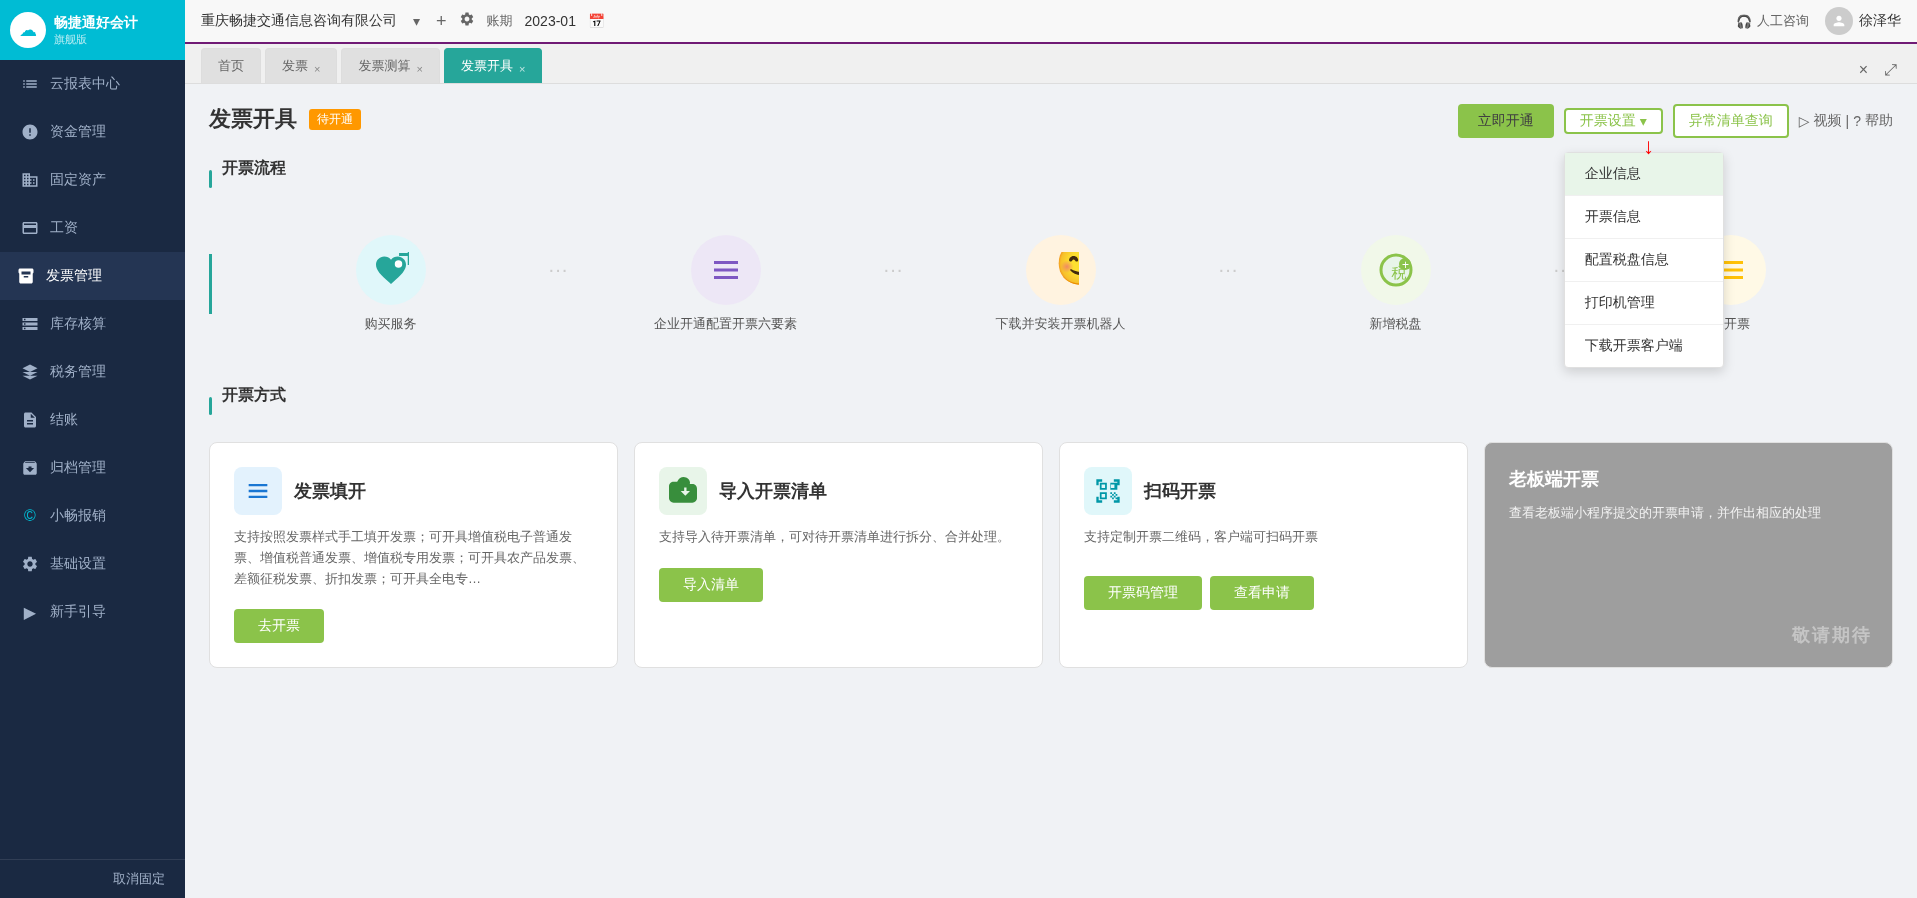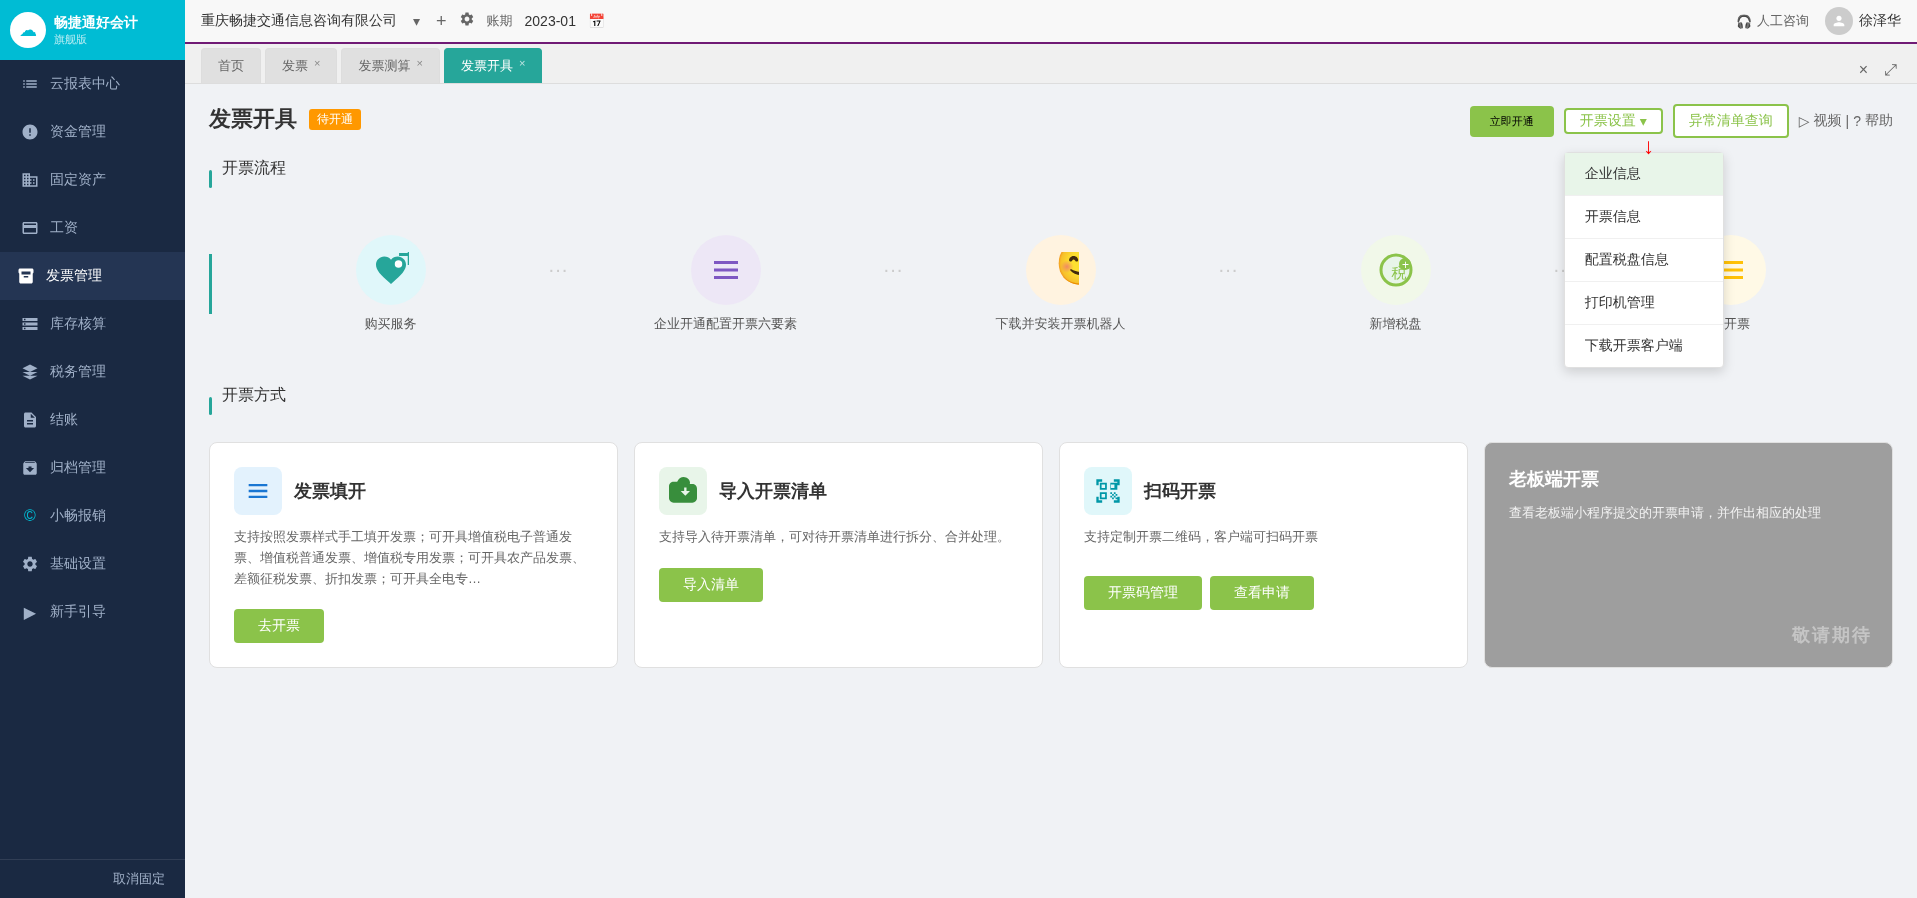--- a/index.html
+++ b/index.html
@@ -29,50 +29,50 @@
     .header-add { color: #666; font-size: 18px; cursor: pointer; margin-left: 4px; }
     .header-settings { color: #666; font-size: 16px; cursor: pointer; }
     .period-icon { color: #666; cursor: pointer; }
     .header-right { margin-left: auto; display: flex; align-items: center; gap: 16px; }
     .human-consult { display: flex; align-items: center; gap: 4px; color: #666; cursor: pointer; font-size: 13px; }
     .user-info { display: flex; align-items: center; gap: 6px; cursor: pointer; color: #333; font-size: 14px; }
     .user-avatar { width: 28px; height: 28px; border-radius: 50%; background: #ccc; display: flex; align-items: center; justify-content: center; font-size: 12px; color: white; }
 
     
     .tabs-bar { height: 40px; background: #f0f0f0; display: flex; align-items: flex-end; padding: 0 16px; gap: 4px; border-bottom: 1px solid #ddd; }
-    .tab { padding: 8px 16px; background: #e0e0e0; border-radius: 4px 4px 0 0; cursor: pointer; font-size: 13px; color: #666; display: flex; align-items: flex-start; gap: 6px; border: 1px solid #ddd; border-bottom: none; }
+    .tab { padding: 8px 16px; background: #e0e0e0; border-radius: 4px 4px 0 0; cursor: pointer; font-size: 13px; color: #666; display: flex; align-items: flex-end; gap: 6px; border: 1px solid #ddd; border-bottom: none; }
     .tab.active { background: #26a69a; color: white; border-color: #26a69a; }
     .tab .close { font-size: 11px; cursor: pointer; opacity: 0.7; }
     .tab.active .close { color: white; }
     .tabs-right { margin-left: auto; display: flex; align-items: center; gap: 8px; }
     .tab-action-btn { background: none; border: none; cursor: pointer; color: #666; font-size: 16px; padding: 4px; }
 
     
     .page-content { flex: 1; overflow-y: auto; padding: 20px 24px; position: relative; }
 
     
     .page-title-row { display: flex; align-items: center; gap: 12px; margin-bottom: 24px; }
     .page-title { font-size: 22px; font-weight: bold; color: #333; }
     .badge-pending { background: #ff9800; color: white; padding: 2px 8px; border-radius: 3px; font-size: 12px; }
 
     
     .top-actions { position: absolute; top: 20px; right: 24px; display: flex; align-items: center; gap: 10px; }
-    .btn-activate { background: #8bc34a; color: #000000; border: none; padding: 8px 20px; border-radius: 4px; cursor: pointer; font-size: 11px; }
+    .btn-activate { background: #8bc34a; color: #404040; border: none; padding: 8px 20px; border-radius: 4px; cursor: pointer; font-size: 14px; }
     .btn-settings { background: white; color: #8bc34a; border: 2px solid #8bc34a; padding: 2px 14px; border-radius: 4px; cursor: pointer; font-size: 14px; display: flex; align-items: center; gap: 4px; position: relative; }
     .btn-abnormal { background: white; color: #8bc34a; border: 2px solid #8bc34a; padding: 6px 14px; border-radius: 4px; cursor: pointer; font-size: 14px; }
     .btn-video { background: none; border: none; cursor: pointer; color: #666; font-size: 14px; display: flex; align-items: center; gap: 4px; }
 
     
     .dropdown-menu { position: absolute; top: 44px; left: 0; background: white; border: 1px solid #e0e0e0; border-radius: 4px; box-shadow: 0 4px 12px rgba(0,0,0,0.15); width: 160px; z-index: 100; }
     .dropdown-item { padding: 12px 20px; cursor: pointer; font-size: 14px; color: #333; border-bottom: 1px solid #f0f0f0; }
     .dropdown-item:last-child { border-bottom: none; }
     .dropdown-item.highlighted { background: #e8f5e9; color: #333; }
 
     
-    .section-title { font-size: 16px; font-weight: normal; color: #333; margin-bottom: 20px; }
+    .section-title { font-size: 16px; font-weight: bold; color: #333; margin-bottom: 20px; }
     .process-flow { display: flex; align-items: center; gap: 0; margin-bottom: 32px; padding: 20px 0; }
     .process-step { display: flex; flex-direction: column; align-items: center; gap: 10px; flex: 1; }
     .process-icon { width: 70px; height: 70px; border-radius: 50%; display: flex; align-items: center; justify-content: center; font-size: 28px; }
     .process-icon.teal { background: #e0f7fa; color: #26a69a; }
     .process-icon.purple { background: #ede7f6; color: #7e57c2; }
     .process-icon.orange { background: #fff3e0; color: #ff9800; }
     .process-icon.green { background: #f1f8e9; color: #8bc34a; }
     .process-label { font-size: 13px; color: #555; text-align: center; }
     .process-arrow { color: #ccc; font-size: 20px; margin: 0 -5px; padding-bottom: 30px; }
 

